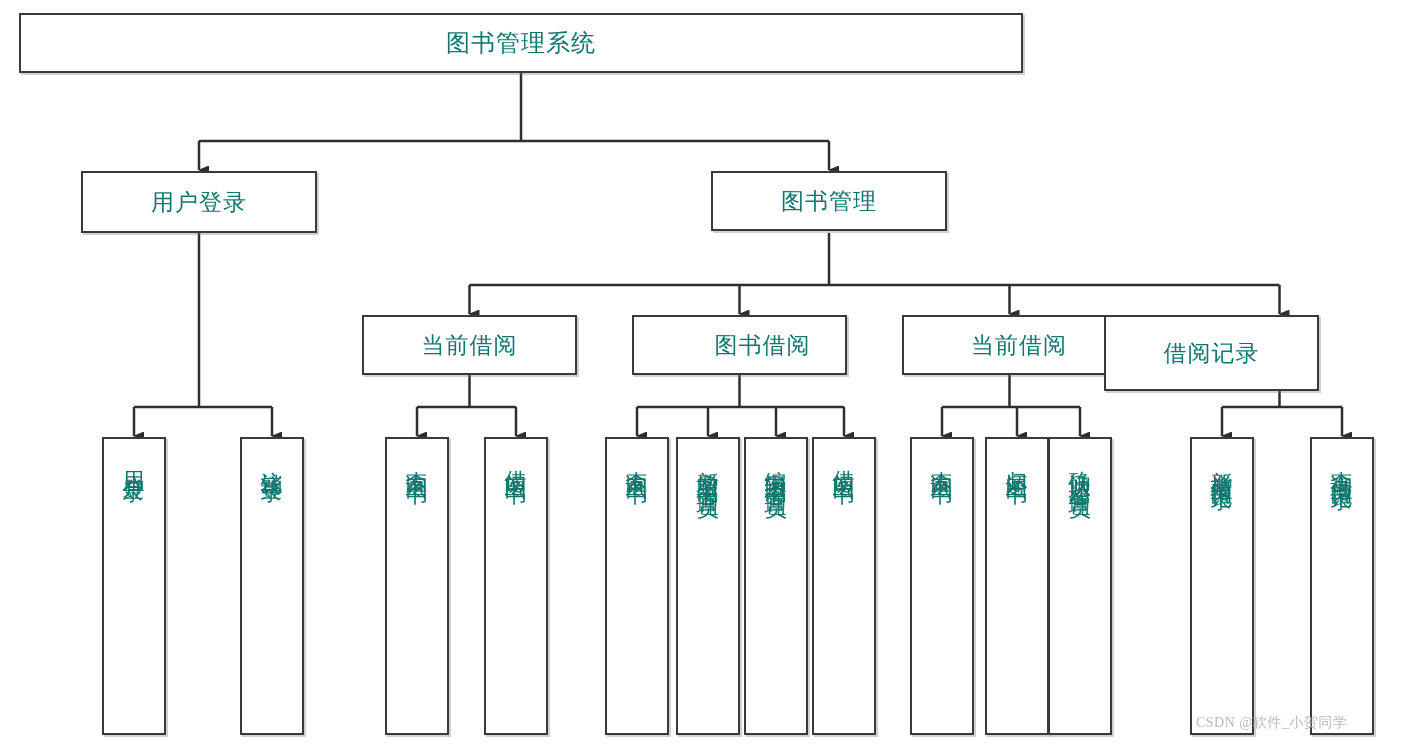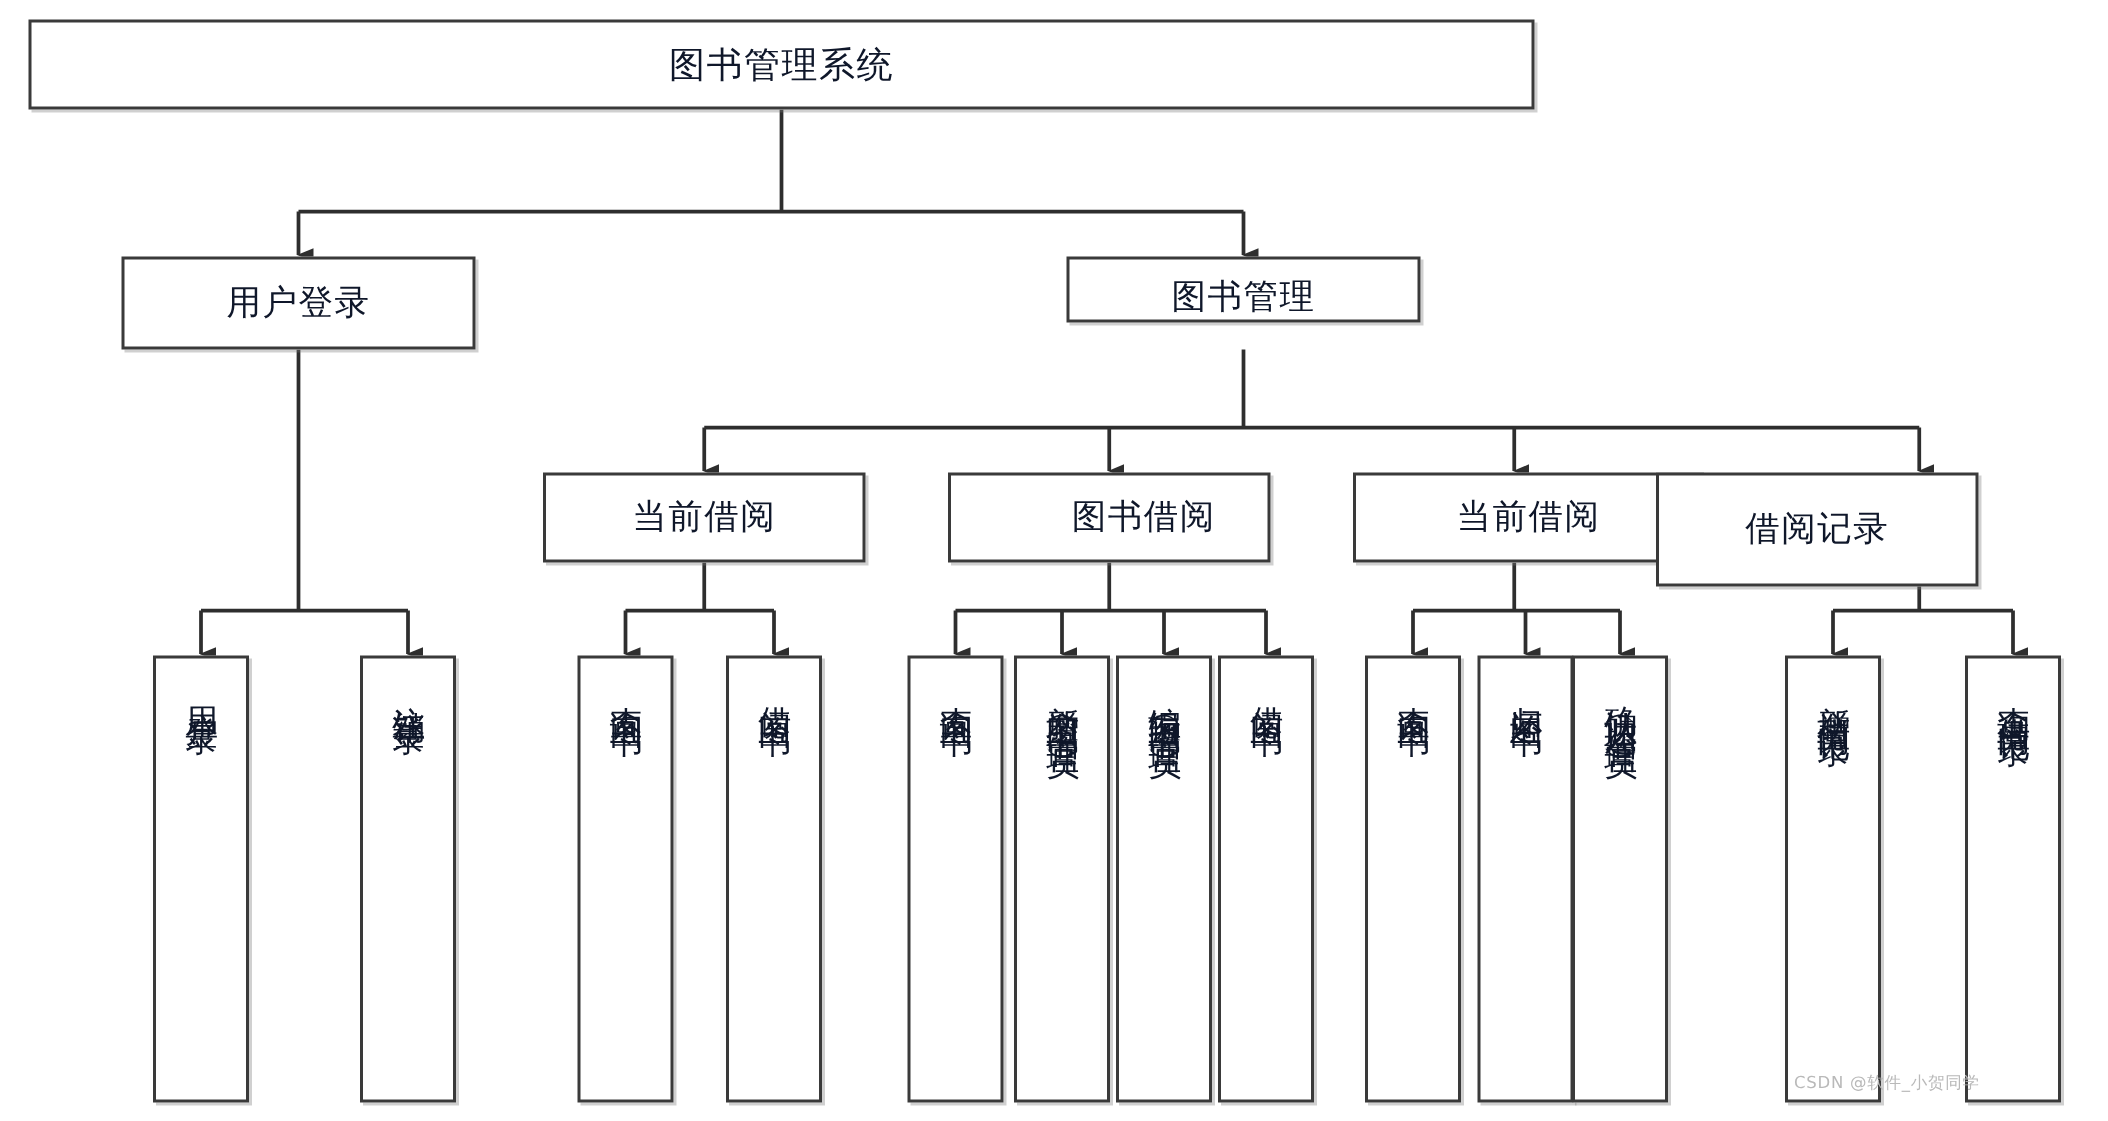--- a/index.html
+++ b/index.html
@@ -28,21 +28,21 @@
   }
   .node {
     position: absolute;
     box-sizing: border-box;
     background: #ffffff;
     border: 2px solid #3a3a3a;
     box-shadow: 2px 2px 0 0 rgba(120,120,120,0.35);
     display: flex;
     align-items: center;
     justify-content: center;
-    color: #0f172a;
+    color: #0f766e;
     letter-spacing: 1px;
   }
   .node .node-label {
     display: block;
     text-align: center;
     line-height: 1.25;
     white-space: nowrap;
   }
   .node.horiz .node-label {
     writing-mode: horizontal-tb;
@@ -57,24 +57,25 @@
     writing-mode: vertical-rl;
     text-orientation: upright;
     font-size: 22px;
     line-height: 1.05;
     letter-spacing: 4px;
     white-space: nowrap;
   }
   .node.root .node-label { font-size: 24px; }
   .watermark {
     position: absolute;
-    font-size: 11px;
+    font-size: 14px;
     color: #b9b9b9;
     white-space: nowrap;
     letter-spacing: 0.5px;
+    font-family: Liberation Serif, serif;
   }
 </style>
 </head>
 <body>
 
 <div id="diagram-root">
   <svg id="edge-layer" width="1405" height="747" viewBox="0 0 1405 747" xmlns="http://www.w3.org/2000/svg">
     <defs>
       <marker id="arrowhead" markerWidth="9" markerHeight="11" refX="4.5" refY="10" orient="auto" markerUnits="userSpaceOnUse">
         <path d="M0,0 L9,0 L4.5,11 Z" fill="#2e2e2e"></path>
@@ -116,21 +117,21 @@
         <line x1="1342" y1="407" x2="1342" y2="436" stroke="#2e2e2e" stroke-width="2.5" marker-end="url(#arrowhead)"></line>
       </g>
   </svg>
   <div id="nodes-layer">
       <div class="node horiz root" style="left: 19px; top: 13px; width: 1004px; height: 60px;">
         <span class="node-label">图书管理系统</span>
       </div>
       <div class="node horiz" style="left: 81px; top: 171px; width: 236px; height: 62px;">
         <span class="node-label">用户登录</span>
       </div>
-      <div class="node horiz" style="left: 711px; top: 171px; width: 236px; height: 44px; align-items: flex-end;">
+      <div class="node horiz" style="left: 711px; top: 171px; width: 236px; height: 60px;">
         <span class="node-label">图书管理</span>
       </div>
       <div class="node horiz" style="left: 362px; top: 315px; width: 215px; height: 60px;">
         <span class="node-label">当前借阅</span>
       </div>
       <div class="node horiz" style="left: 632px; top: 315px; width: 215px; height: 60px; padding-left: 46px;">
         <span class="node-label">图书借阅</span>
       </div>
       <div class="node horiz" style="left: 902px; top: 315px; width: 234px; height: 60px;">
         <span class="node-label">当前借阅</span>

